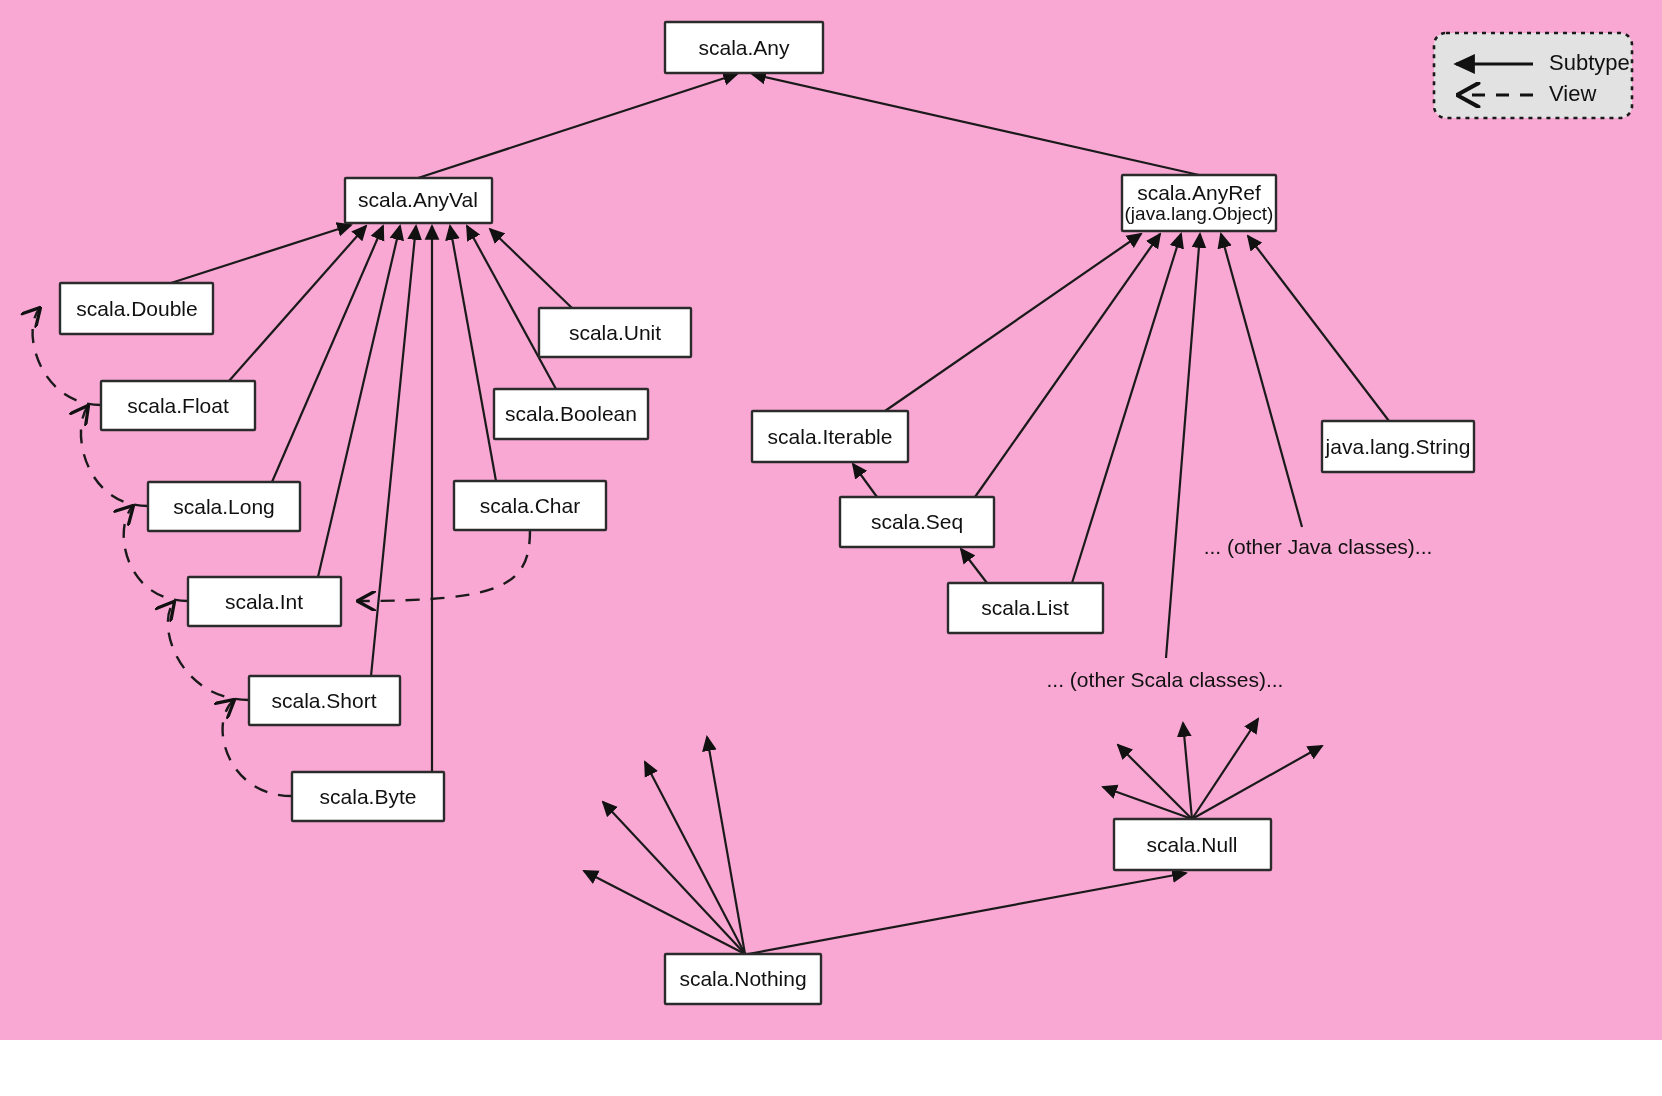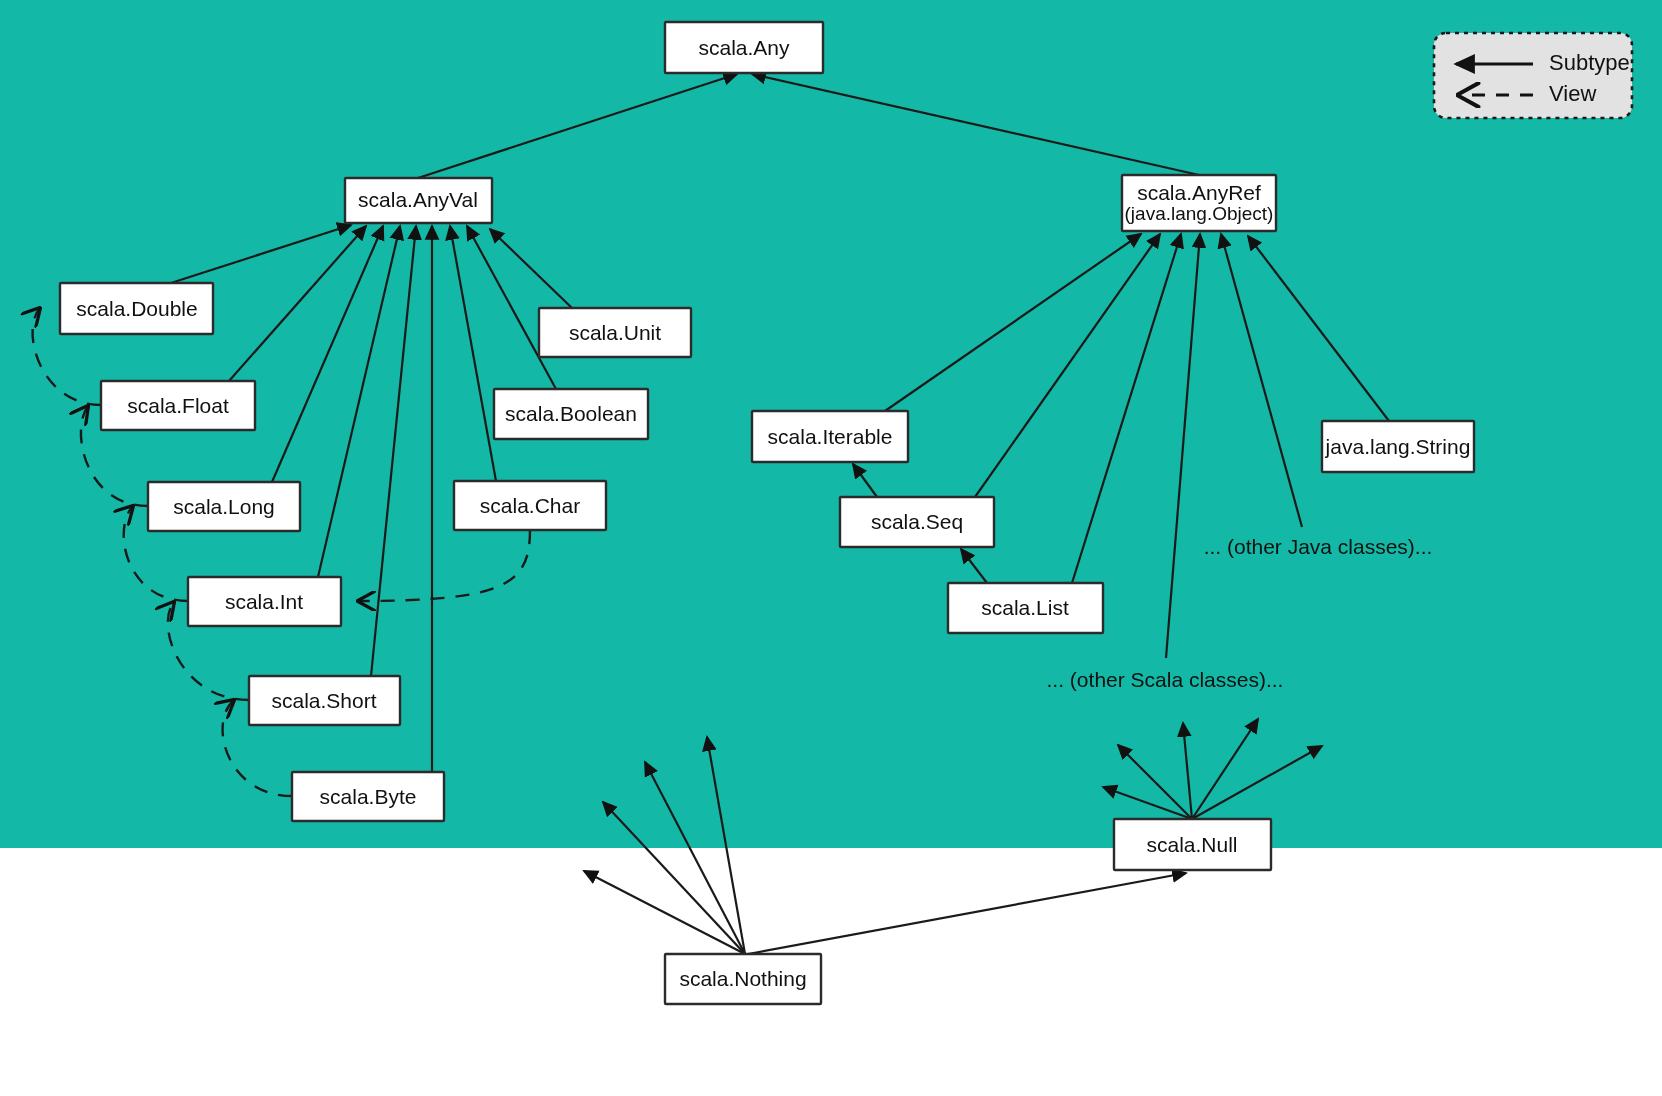--- a/index.html
+++ b/index.html
@@ -1,20 +1,20 @@
 <!DOCTYPE html>
 <html><head>
 <meta charset="utf-8">
 <style>
   html,body{margin:0;padding:0;background:#ffffff;}
   body{
     width:1662px;height:1096px;overflow:hidden;
     font-family:"Liberation Sans","DejaVu Sans",sans-serif;
   }
-  #stage{position:relative;width:1662px;height:848px;background:#14b8a6;}
+  #stage{position:relative;width:1662px;height:1040px;background:#f9a8d4;}
   svg#diagram{position:absolute;left:0;top:0;width:1662px;height:1096px;display:block;}
   .node-rect{fill:#ffffff;stroke:#2b2b2b;stroke-width:2.4;}
   .node-label{
     font-family:"Liberation Sans","DejaVu Sans",sans-serif;
     font-size:21px;fill:#111111;text-anchor:middle;dominant-baseline:middle;
   }
   .node-label.small{font-size:19px;}
   .edge{stroke:#1a1a1a;stroke-width:2.2;fill:none;}
   .edge-view{stroke:#1a1a1a;stroke-width:2.4;fill:none;stroke-dasharray:14 11;stroke-linecap:butt;}
   .note-text{

